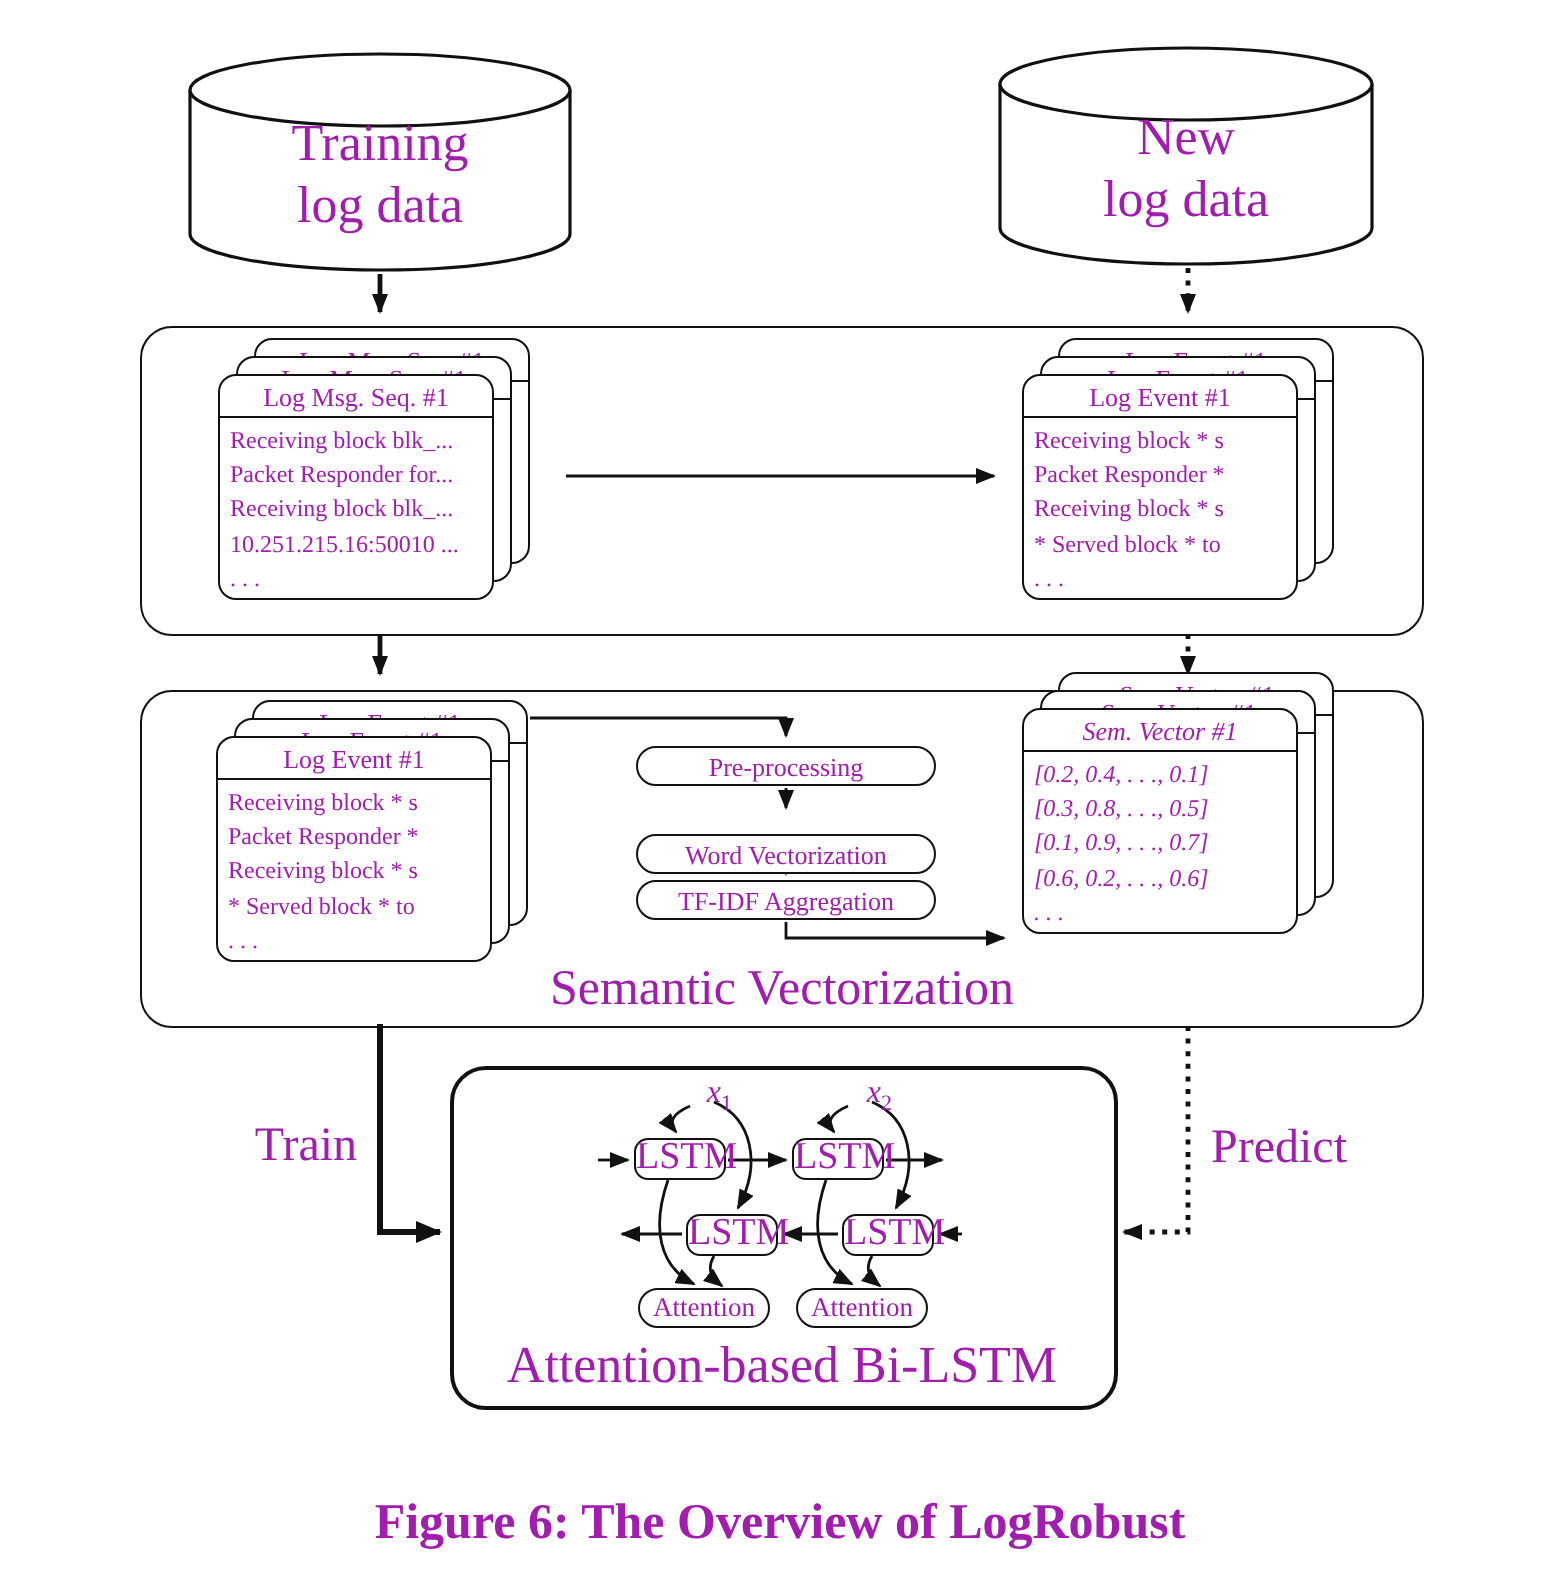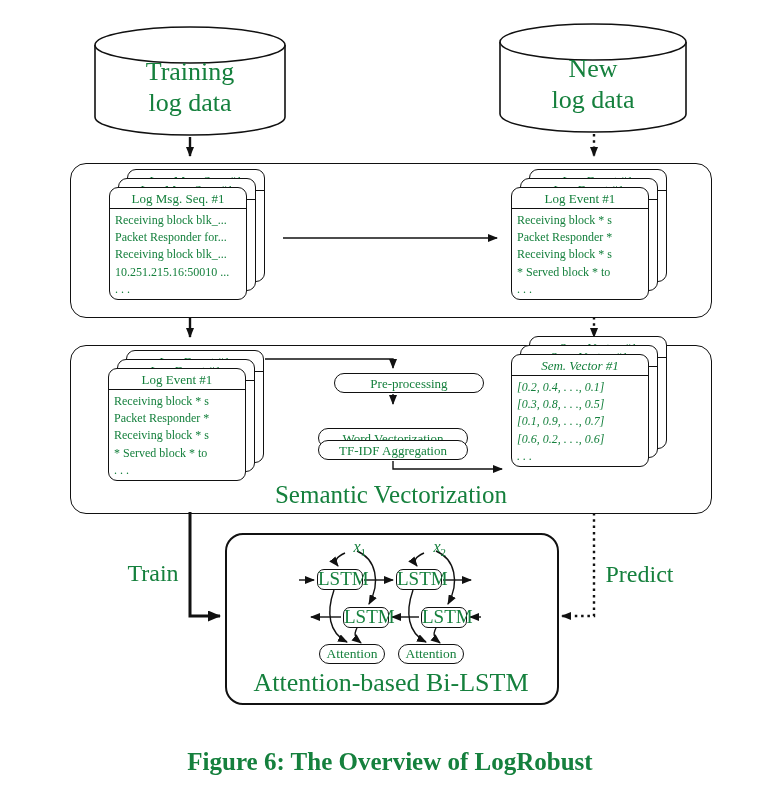--- a/index.html
+++ b/index.html
@@ -1,18 +1,18 @@
 <!DOCTYPE html>
 <html><head>
 <meta charset="utf-8">
 <style>
   html,body{margin:0;padding:0;background:#fff;}
   #canvas{
     position:relative;width:716px;height:798px;background:#ffffff;
-    font-family:"Liberation Serif",serif;color:#15803d;overflow:hidden;
+    font-family:"Liberation Serif",serif;color:#a21caf;overflow:hidden;
   }
   #wires{position:absolute;left:0;top:0;}
   .lbl{position:absolute;text-align:center;white-space:nowrap;}
   .box{position:absolute;border:1.6px solid #111;border-radius:16px;background:transparent;}
   .model-box{border-width:2px;border-radius:18px;}
   .stack{position:absolute;width:158px;height:132px;}
   .card{position:absolute;width:138px;height:113px;background:#fff;border:1.3px solid #111;
         border-radius:9px;overflow:hidden;box-sizing:border-box;}
   .card.back{left:18px;top:0;}
   .card.mid{left:9px;top:9px;}
@@ -153,22 +153,22 @@
       <div class="card-body">
         <div>Receiving block * s</div>
         <div>Packet Responder *</div>
         <div>Receiving block * s</div>
         <div>* Served block * to</div>
         <div>. . .</div>
       </div>
     </div>
   </div>
 
-  <div class="pill" style="left:334px;top:373px;">Pre-processing</div>
-  <div class="pill" style="left:318px;top:428px;">Word Vectorization</div>
+  <div class="pill" style="left:318px;top:373px;">Pre-processing</div>
+  <div class="pill" style="left:318px;top:417px;">Word Vectorization</div>
   <div class="pill" style="left:318px;top:440px;">TF-IDF Aggregation</div>
 
   <div class="stack" style="left:511px;top:336px;font-style:italic;">
     <div class="card back">
       <div class="card-title">Sem. Vector #1</div>
     </div>
     <div class="card mid">
       <div class="card-title">Sem. Vector #1</div>
     </div>
     <div class="card front">

